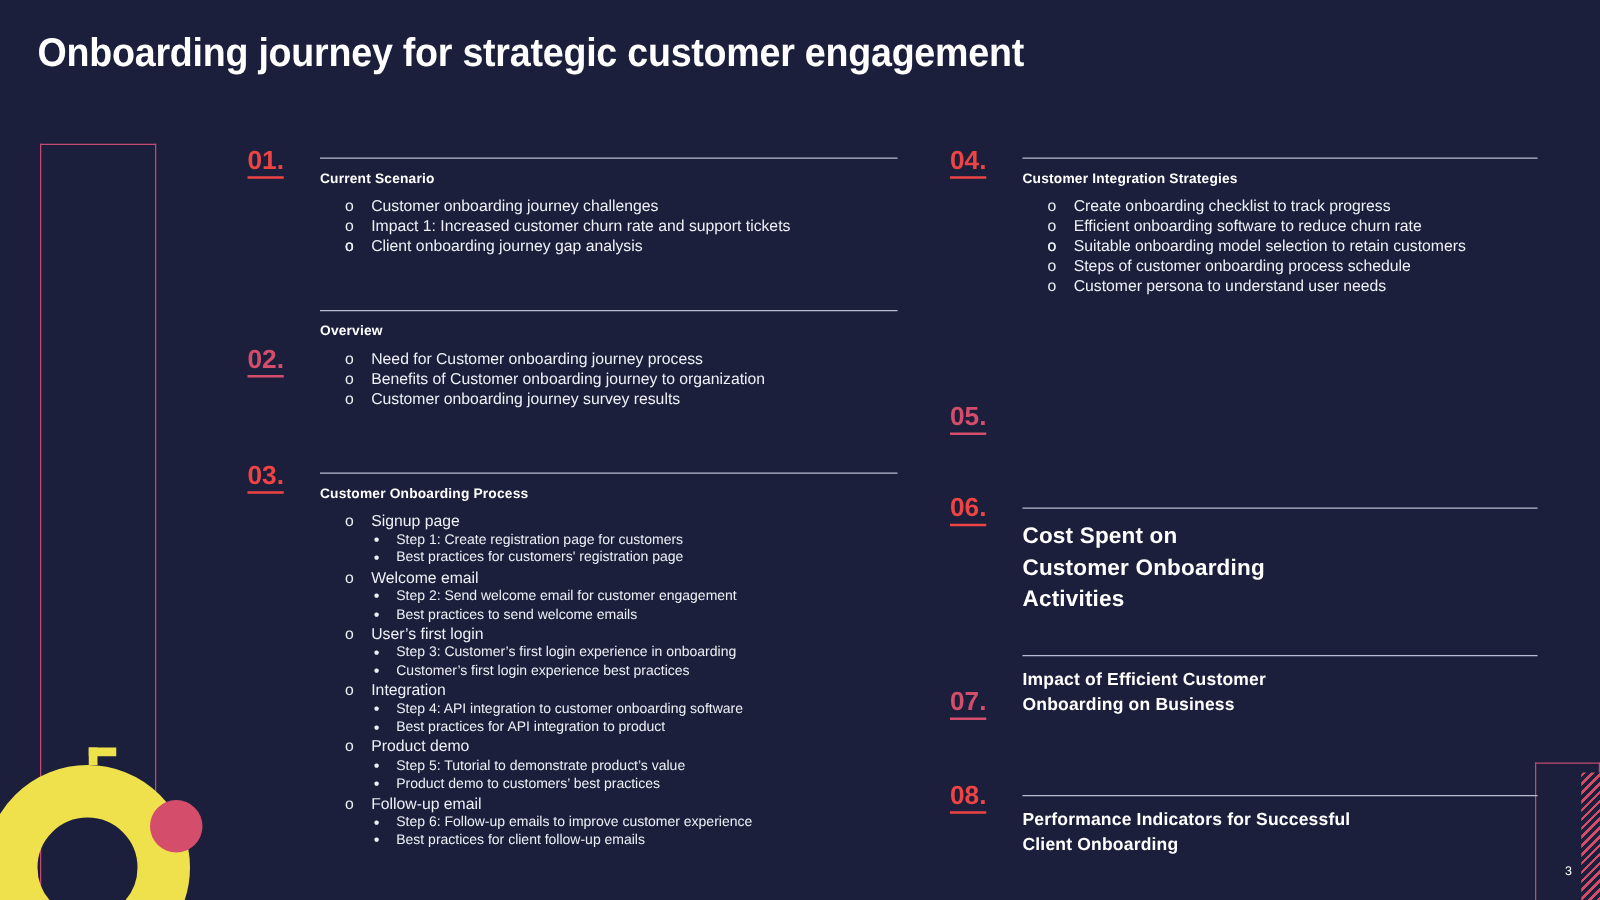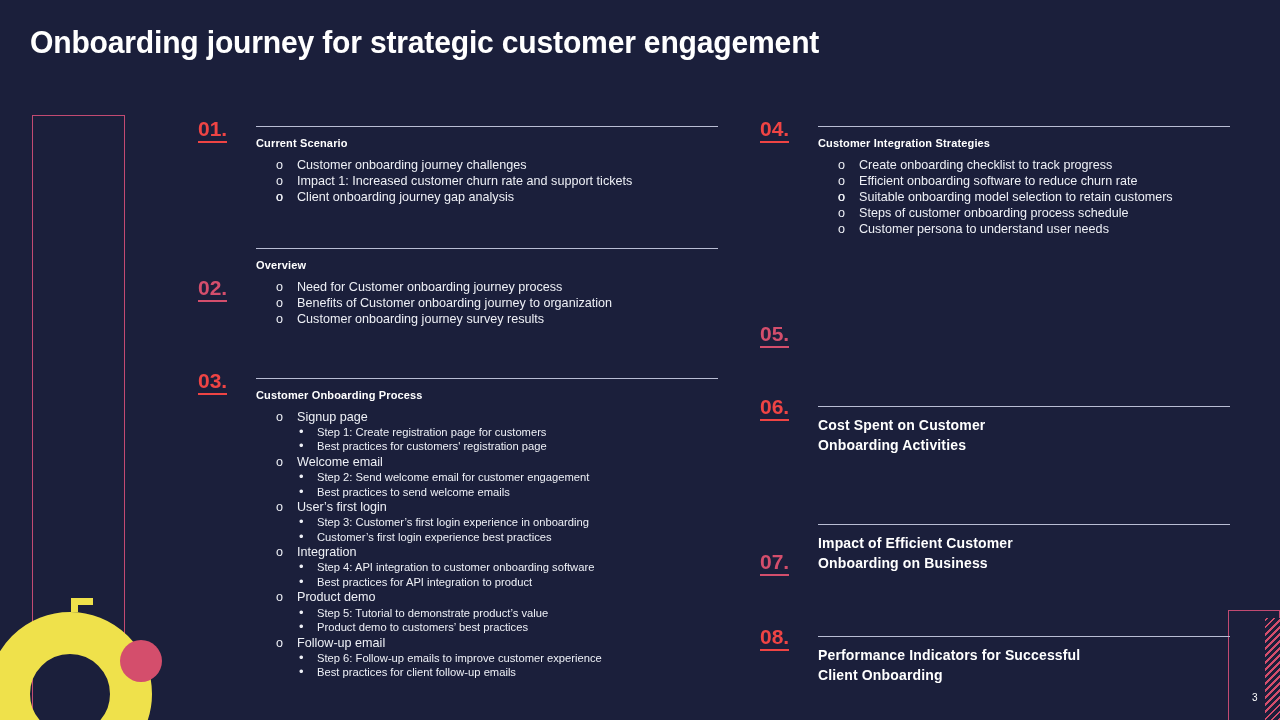--- a/index.html
+++ b/index.html
@@ -308,21 +308,21 @@
     </div>
 
     <div class="section" style="min-height:110px">
       <div class="sec-num pink">05.</div>
     </div>
 
     <div class="section" style="min-height:118px">
       <div class="sec-num yellow">06.</div>
       <div class="sec-body" style="padding-top:10px">
         <div class="sec-rule"></div>
-        <div class="sec-heading" style="font-size:14px;max-width:200px">Cost Spent on Customer Onboarding Activities</div>
+        <div class="sec-heading" style="font-size:18px;max-width:200px">Cost Spent on Customer Onboarding Activities</div>
       </div>
     </div>
 
     <div class="section" style="min-height:112px">
       <div class="sec-num pink">07.</div>
       <div class="sec-body" style="padding-top:10px">
         <div class="sec-rule"></div>
         <div class="sec-heading" style="font-size:14px;max-width:224px">Impact of Efficient Customer Onboarding on Business</div>
       </div>
     </div>

